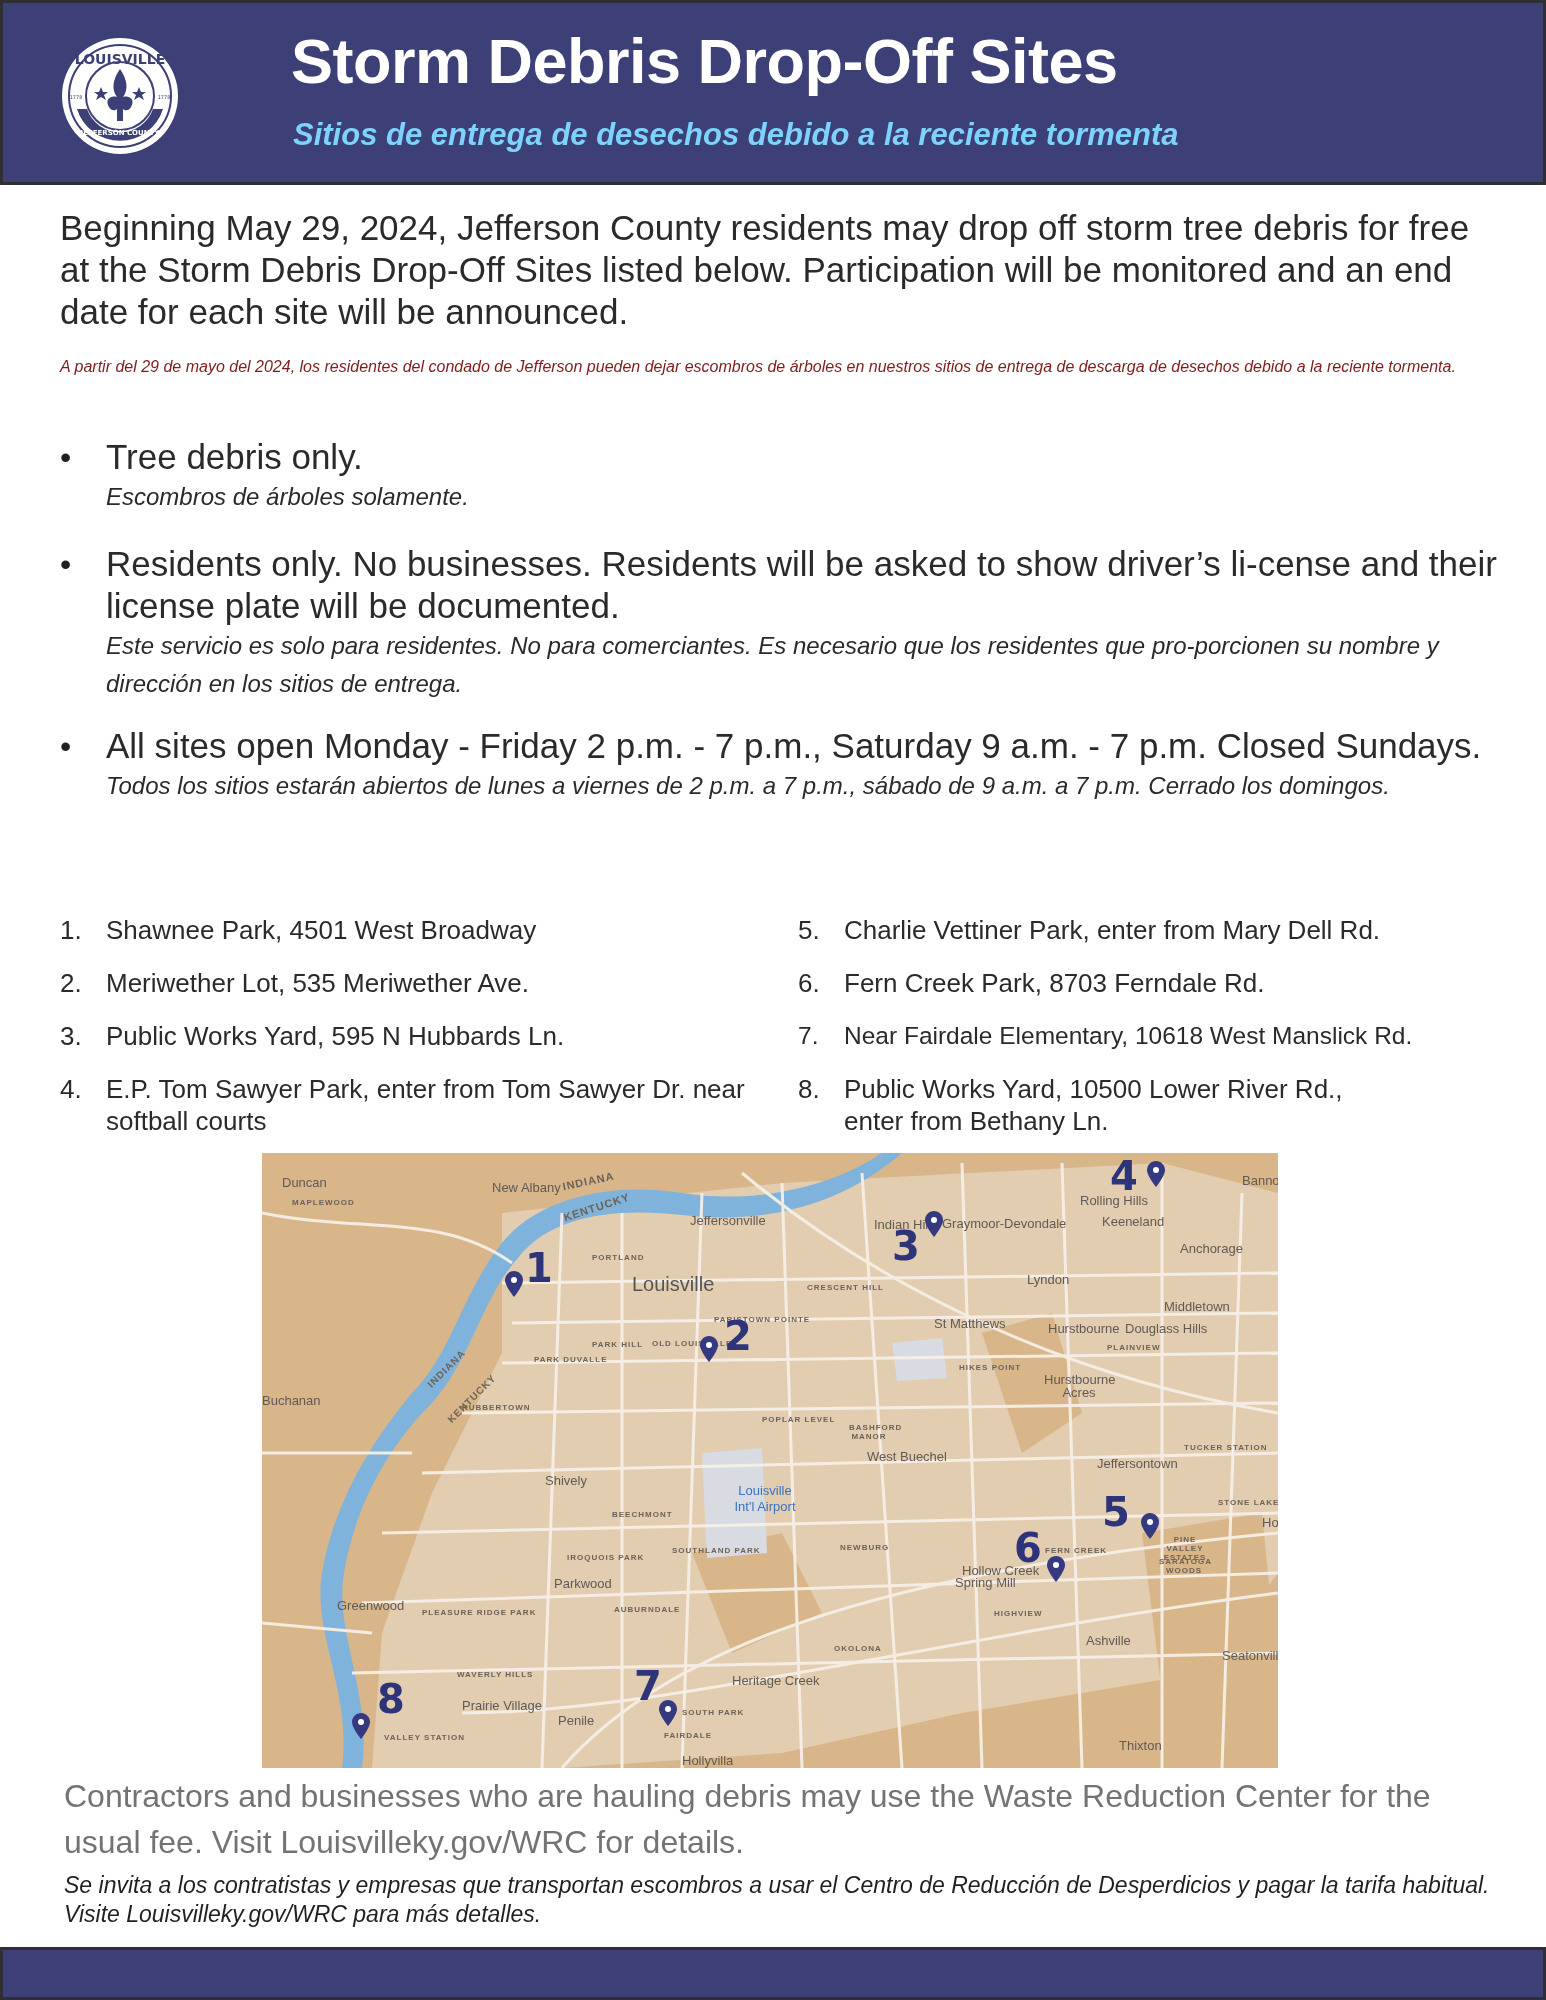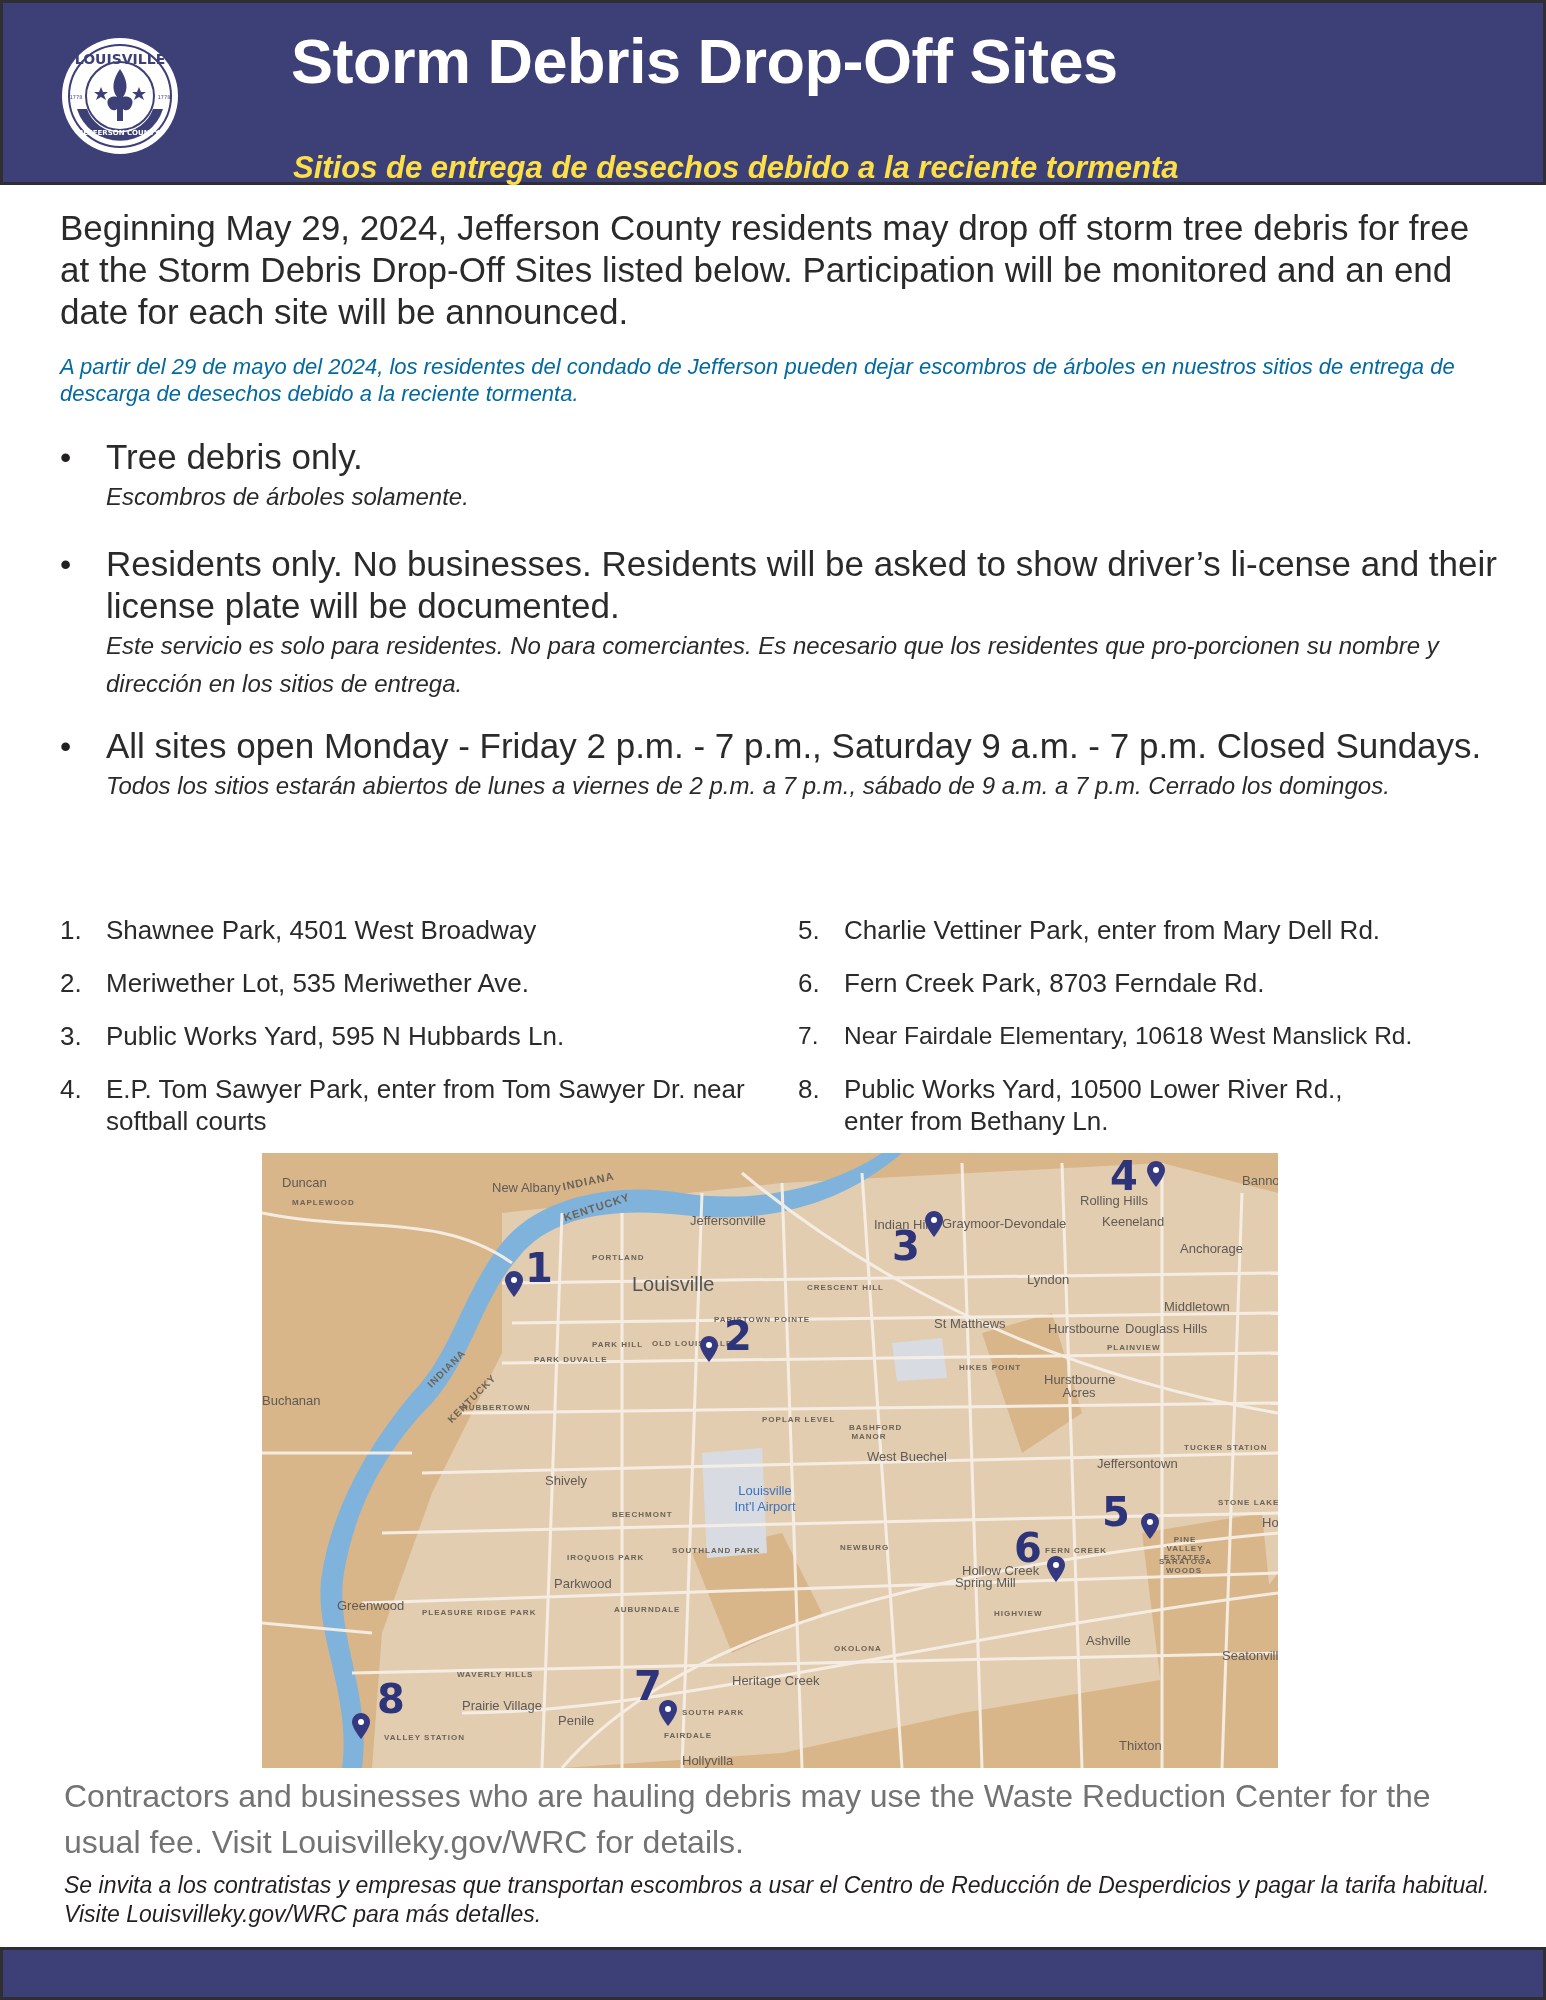--- a/index.html
+++ b/index.html
@@ -11,31 +11,31 @@
     background: #3d3f77; border: 3px solid #2f2f33;
   }
   .logo {
     position: absolute; left: 58px; top: 34px; width: 118px; height: 118px;
   }
   .title {
     position: absolute; left: 288px; top: 22px; color: #fff;
     font-weight: bold; font-size: 63px; letter-spacing: -0.5px; white-space: nowrap;
   }
   .subtitle {
-    position: absolute; left: 290px; top: 114px; color: #fde047;
-    font-weight: bold; font-style: italic; font-size: 31px; white-space: nowrap; margin-top: 33px;
+    position: absolute; left: 290px; top: 114px; color: #7dd3fc;
+    font-weight: bold; font-style: italic; font-size: 31px; white-space: nowrap;
   }
 
   .intro-en {
     position: absolute; left: 60px; top: 207px; width: 1440px;
     font-size: 35px; line-height: 42px; color: #2a2a2a;
   }
   .intro-es {
     position: absolute; left: 60px; top: 353px; width: 1440px;
-    font-size: 22px; line-height: 27px; font-style: italic; color: #0369a1;
+    font-size: 16px; line-height: 27px; font-style: italic; color: #7f1d1d;
   }
 
   .bullet { position: absolute; left: 60px; width: 1440px; }
   .bullet .dot { position: absolute; left: 0; top: 0; font-size: 32px; line-height: 42px; }
   .bullet .en { margin-left: 46px; font-size: 35px; line-height: 42px; color: #2a2a2a; }
   .bullet .es { margin-left: 46px; font-size: 24px; line-height: 38px; font-style: italic; color: #2a2a2a; }
   .b1 { top: 436px; }
   .b1 .es { margin-top: 0px; }
   .b2 { top: 543px; }
   .b3 { top: 725px; }

